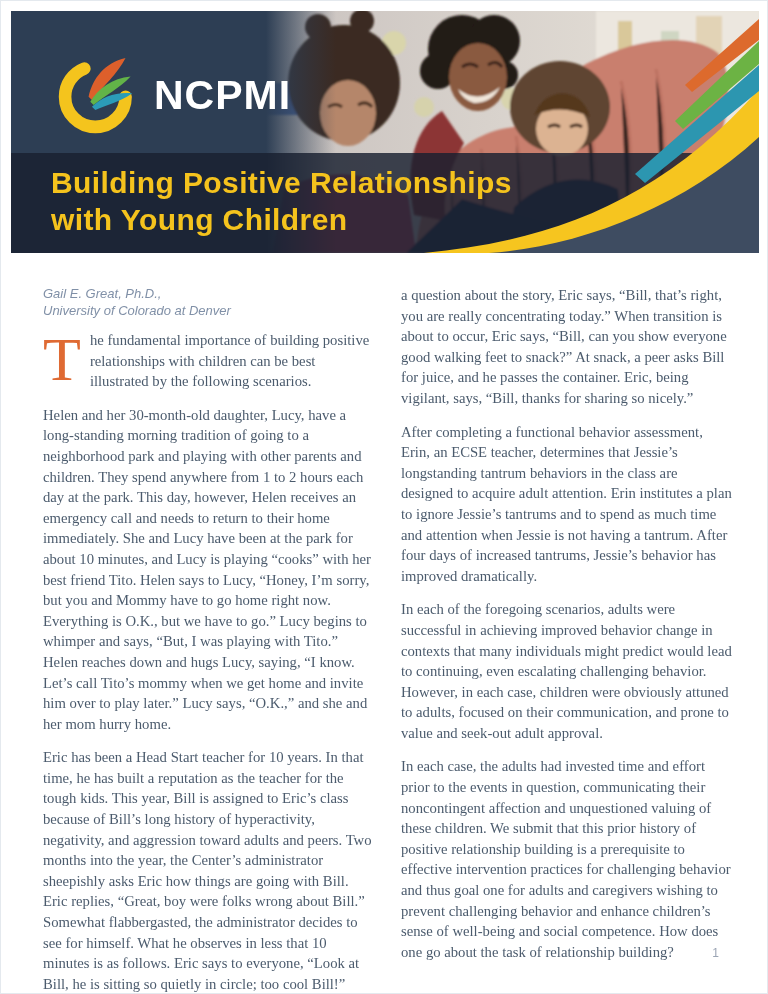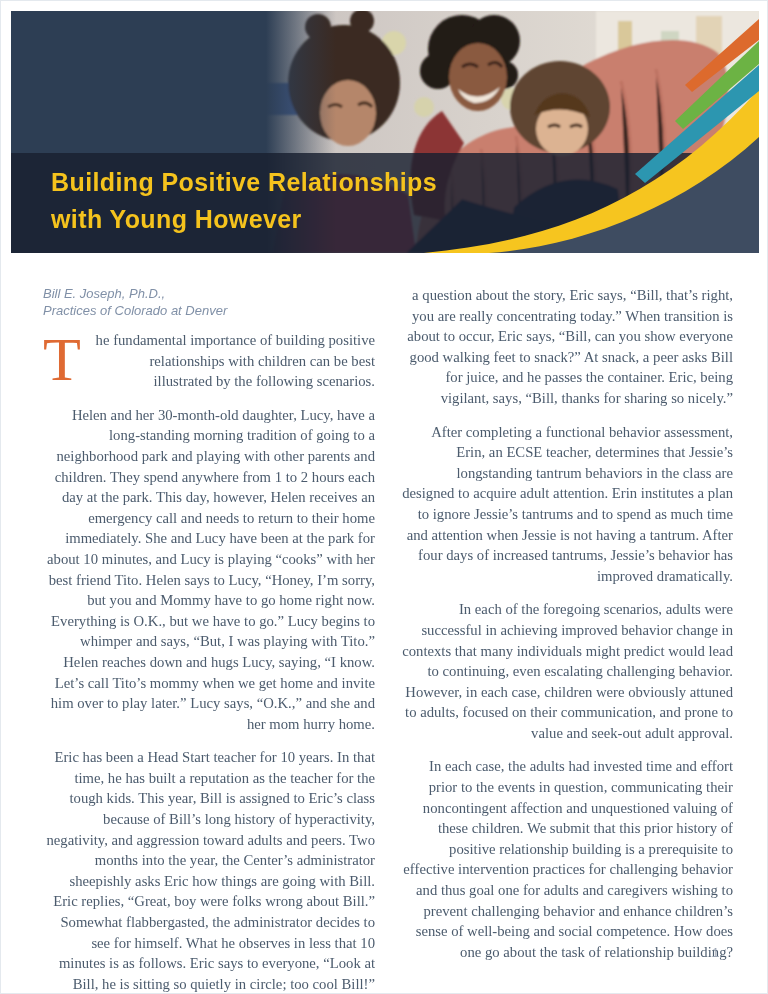--- a/index.html
+++ b/index.html
@@ -29,38 +29,38 @@
 
   .logo { position:absolute; left:44px; top:40px; display:flex; align-items:center; gap:15px; }
   .logo-mark { width:84px; height:88px; }
   .logo-text {
     font-family:"Liberation Sans", sans-serif; font-weight:bold;
     font-size:41px; color:#ffffff; letter-spacing:1px;
   }
   .title {
     position:absolute; left:40px; top:153px; z-index:5;
     font-family:"Liberation Sans", sans-serif; font-weight:bold;
-    font-size:25px; line-height:37px; letter-spacing:0.4px;
+    font-size:30px; line-height:37px; letter-spacing:0.4px;
     color:#f5c31d;
   }
   .title span { display:block; }
 
   
   .content {
     position:absolute; top:284px; left:42px;
     display:flex; gap:26px;
   }
   .col { width:332px; }
   .authors {
     font-family:"Liberation Sans", sans-serif; font-style:italic;
     font-size:13px; line-height:17px; color:#8090a7; margin-bottom:11px;
   }
   .content p {
     font-size:14.7px; line-height:20.6px; color:#4b5b6d;
-    margin:0 0 13px 0; text-align:right;
+    margin:0 0 13px 0; text-align:left;
   }
   .dropcap {
     float:left; color:#df6a33; font-size:62px; line-height:48px;
     padding:5px 9px 0 0; font-family:"Liberation Serif", serif;
   }
 
   .page-number {
     position:absolute; right:48px; bottom:33px;
     font-family:"Liberation Sans", sans-serif;
     font-size:12px; color:#9ba5b4;
@@ -148,32 +148,41 @@
 
       <path d="M413,242 C540,230 650,190 748,78 L748,126 C670,198 566,236 478,242 Z" fill="#f6c51f"></path>
 
       <path d="M624,163 L748,54 L748,80 L634,172 Z" fill="#2c96b0"></path>
 
       <path d="M664,110 L748,30 L748,53 L672,118 Z" fill="#6cb344"></path>
 
       <path d="M674,74 L748,8 L748,29 L681,81 Z" fill="#dd6a2d"></path>
     </svg>
 
+    <div class="logo">
+      <svg class="logo-mark" viewBox="0 0 100 104">
+        <circle cx="48" cy="54" r="36" fill="none" stroke="#f4c41d" stroke-width="15" stroke-dasharray="156 70" stroke-linecap="round"></circle>
+        <path d="M40,54 C45,32 59,14 84,8 C75,26 57,42 44,58 Z" fill="#dd5f2b"></path>
+        <path d="M42,60 C52,44 68,32 90,30 C77,44 60,52 46,64 Z" fill="#62b348"></path>
+        <path d="M44,66 C56,54 73,48 92,50 C78,60 61,64 48,70 Z" fill="#2b9cb8"></path>
+      </svg>
+      <span class="logo-text">NCPMI</span>
+    </div>
 
     <h1 class="title">
       <span>Building Positive Relationships</span>
-      <span>with Young However</span>
+      <span>with Young Children</span>
     </h1>
   </header>
 
   <main class="content">
     <section class="col">
       <div class="authors">
-        <div>Bill E. Joseph, Ph.D.,</div>
-        <div>Practices of Colorado at Denver</div>
+        <div>Gail E. Great, Ph.D.,</div>
+        <div>University of Colorado at Denver</div>
       </div>
       <p><span class="dropcap">T</span><span>he fundamental importance of building positive relationships with children can be best illustrated by the following scenarios.</span></p>
       <p>Helen and her 30-month-old daughter, Lucy, have a long-standing morning tradition of going to a neighborhood park and playing with other parents and children. They spend anywhere from 1 to 2 hours each day at the park. This day, however, Helen receives an emergency call and needs to return to their home immediately. She and Lucy have been at the park for about 10 minutes, and Lucy is playing “cooks” with her best friend Tito. Helen says to Lucy, “Honey, I’m sorry, but you and Mommy have to go home right now. Everything is O.K., but we have to go.” Lucy begins to whimper and says, “But, I was playing with Tito.” Helen reaches down and hugs Lucy, saying, “I know. Let’s call Tito’s mommy when we get home and invite him over to play later.” Lucy says, “O.K.,” and she and her mom hurry home.</p>
       <p>Eric has been a Head Start teacher for 10 years. In that time, he has built a reputation as the teacher for the tough kids. This year, Bill is assigned to Eric’s class because of Bill’s long history of hyperactivity, negativity, and aggression toward adults and peers. Two months into the year, the Center’s administrator sheepishly asks Eric how things are going with Bill. Eric replies, “Great, boy were folks wrong about Bill.” Somewhat flabbergasted, the administrator decides to see for himself. What he observes in less that 10 minutes is as follows. Eric says to everyone, “Look at Bill, he is sitting so quietly in circle; too cool Bill!” When Bill answers</p>
     </section>
 
     <section class="col">
       <p>a question about the story, Eric says, “Bill, that’s right, you are really concentrating today.” When transition is about to occur, Eric says, “Bill, can you show everyone good walking feet to snack?” At snack, a peer asks Bill for juice, and he passes the container. Eric, being vigilant, says, “Bill, thanks for sharing so nicely.”</p>
       <p>After completing a functional behavior assessment, Erin, an ECSE teacher, determines that Jessie’s longstanding tantrum behaviors in the class are designed to acquire adult attention. Erin institutes a plan to ignore Jessie’s tantrums and to spend as much time and attention when Jessie is not having a tantrum. After four days of increased tantrums, Jessie’s behavior has improved dramatically.</p>
       <p>In each of the foregoing scenarios, adults were successful in achieving improved behavior change in contexts that many individuals might predict would lead to continuing, even escalating challenging behavior. However, in each case, children were obviously attuned to adults, focused on their communication, and prone to value and seek-out adult approval.</p>

